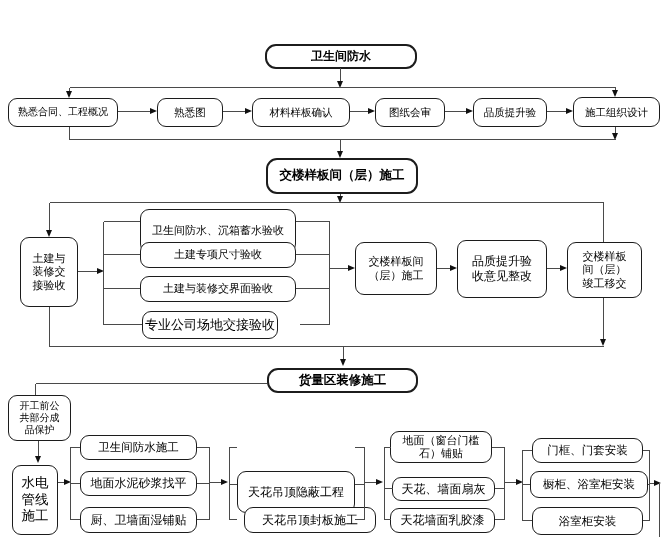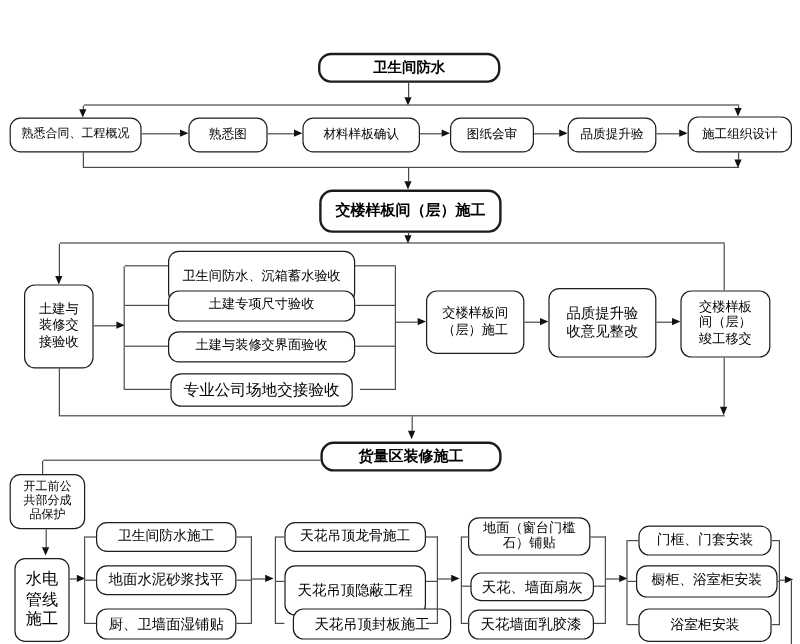--- a/index.html
+++ b/index.html
@@ -37,21 +37,21 @@
   <div class="nd fs105" style="left:573px;top:97px;width:87px;height:30px;">施工组织设计</div>
 
   <div class="nd bd fs125" style="left:266px;top:158px;width:152px;height:36px;">交楼样板间（层）施工</div>
 
   <div class="nd" style="left:20px;top:237px;width:58px;height:70px;">土建与
 装修交
 接验收</div>
   <div class="nd" style="left:140px;top:209px;width:156px;height:44px;">卫生间防水、沉箱蓄水验收</div>
   <div class="nd" style="left:140px;top:242px;width:156px;height:26px;">土建专项尺寸验收</div>
   <div class="nd" style="left:140px;top:276px;width:156px;height:26px;">土建与装修交界面验收</div>
-  <div class="nd fs13" style="left:142px;top:311px;width:152px;height:28px;">专业公司场地交接验收</div>
+  <div class="nd fs13" style="left:142px;top:311px;width:136px;height:28px;">专业公司场地交接验收</div>
   <div class="nd" style="left:355px;top:242px;width:82px;height:53px;">交楼样板间
 （层）施工</div>
   <div class="nd fs12" style="left:457px;top:240px;width:90px;height:58px;">品质提升验
 收意见整改</div>
   <div class="nd" style="left:567px;top:242px;width:75px;height:56px;">交楼样板
 间（层）
 竣工移交</div>
 
   <div class="nd bd fs125" style="left:267px;top:368px;width:151px;height:25px;">货量区装修施工</div>
 
@@ -59,21 +59,20 @@
 共部分成
 品保护</div>
   <div class="nd fs135" style="left:12px;top:465px;width:46px;height:70px;">水电
 管线
 施工</div>
 
   <div class="nd fs115" style="left:80px;top:435px;width:117px;height:25px;">卫生间防水施工</div>
   <div class="nd fs12" style="left:80px;top:471px;width:117px;height:25px;">地面水泥砂浆找平</div>
   <div class="nd fs12" style="left:80px;top:507px;width:117px;height:26px;">厨、卫墙面湿铺贴</div>
 
-  <div class="nd fs115" style="left:237px;top:435px;width:118px;height:25px;">天花吊顶龙骨施工</div>
   <div class="nd fs12" style="left:237px;top:471px;width:118px;height:42px;">天花吊顶隐蔽工程</div>
   <div class="nd fs12" style="left:244px;top:507px;width:132px;height:26px;">天花吊顶封板施工</div>
 
   <div class="nd" style="left:390px;top:431px;width:102px;height:32px;">地面（窗台门槛
 石）铺贴</div>
   <div class="nd fs12" style="left:392px;top:477px;width:103px;height:24px;">天花、墙面扇灰</div>
   <div class="nd fs12" style="left:390px;top:508px;width:105px;height:25px;">天花墙面乳胶漆</div>
 
   <div class="nd fs115" style="left:532px;top:438px;width:111px;height:25px;">门框、门套安装</div>
   <div class="nd fs115" style="left:530px;top:471px;width:118px;height:27px;">橱柜、浴室柜安装</div>

